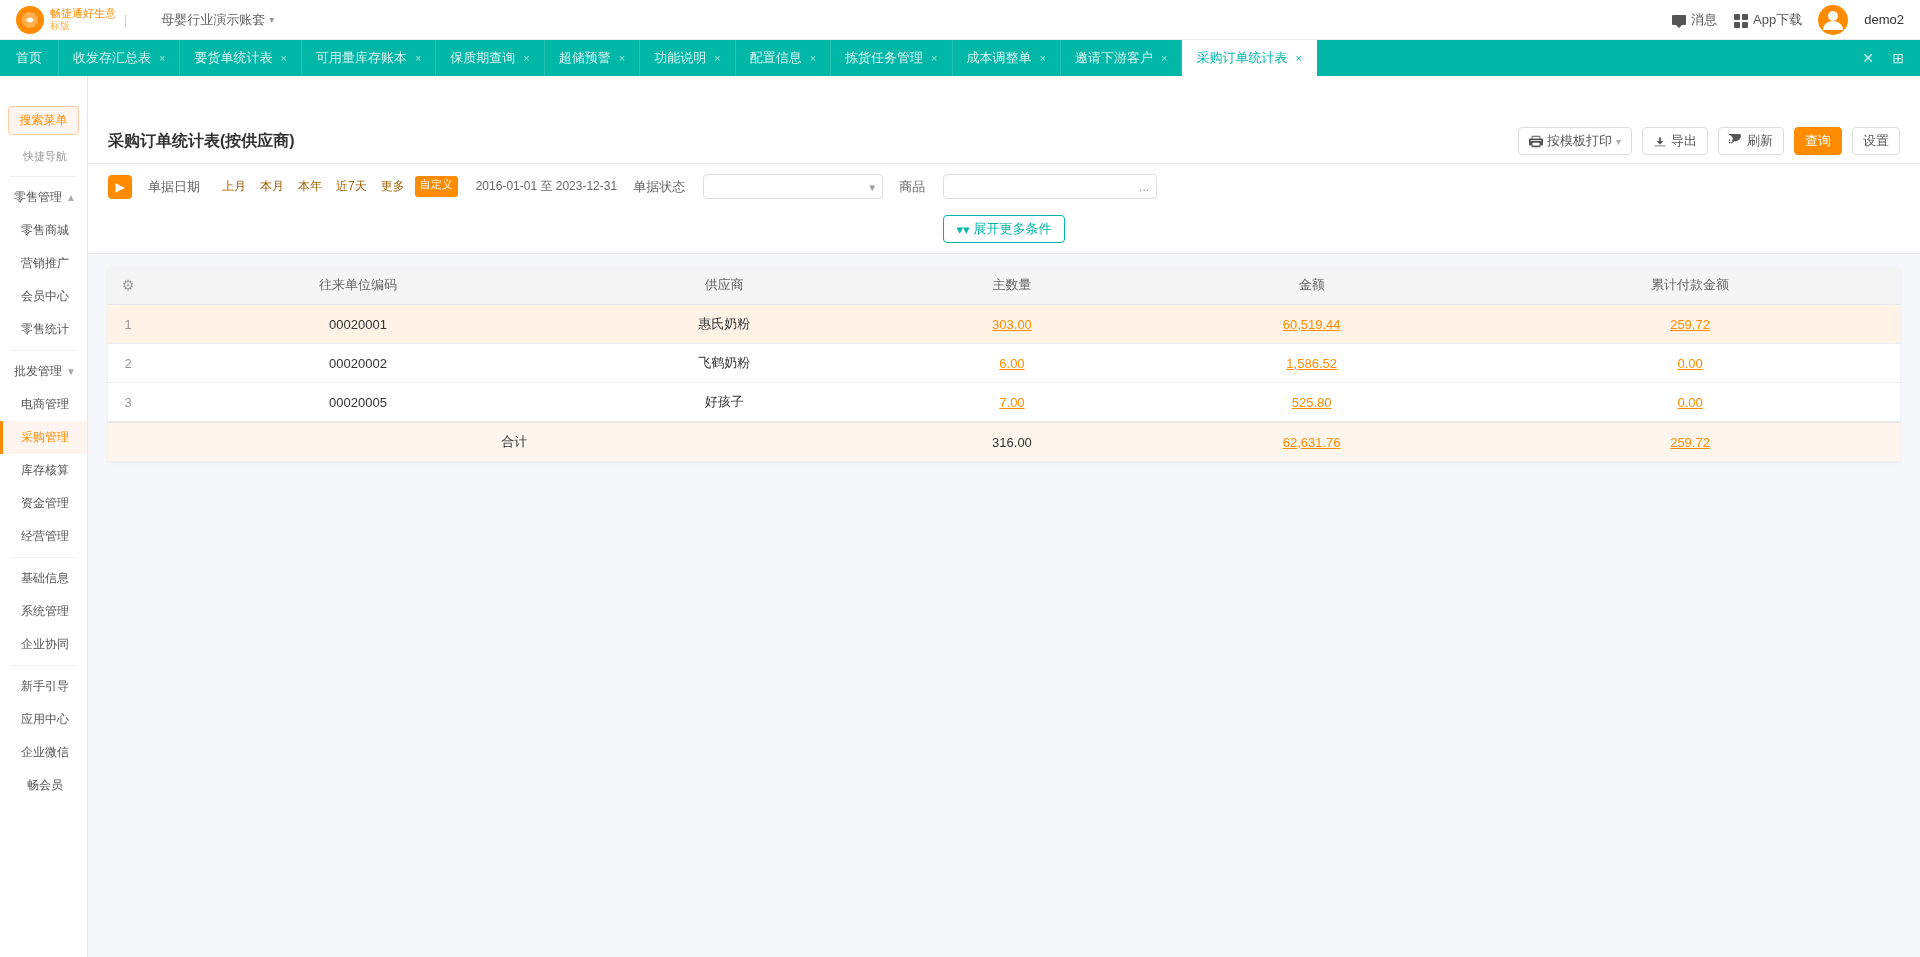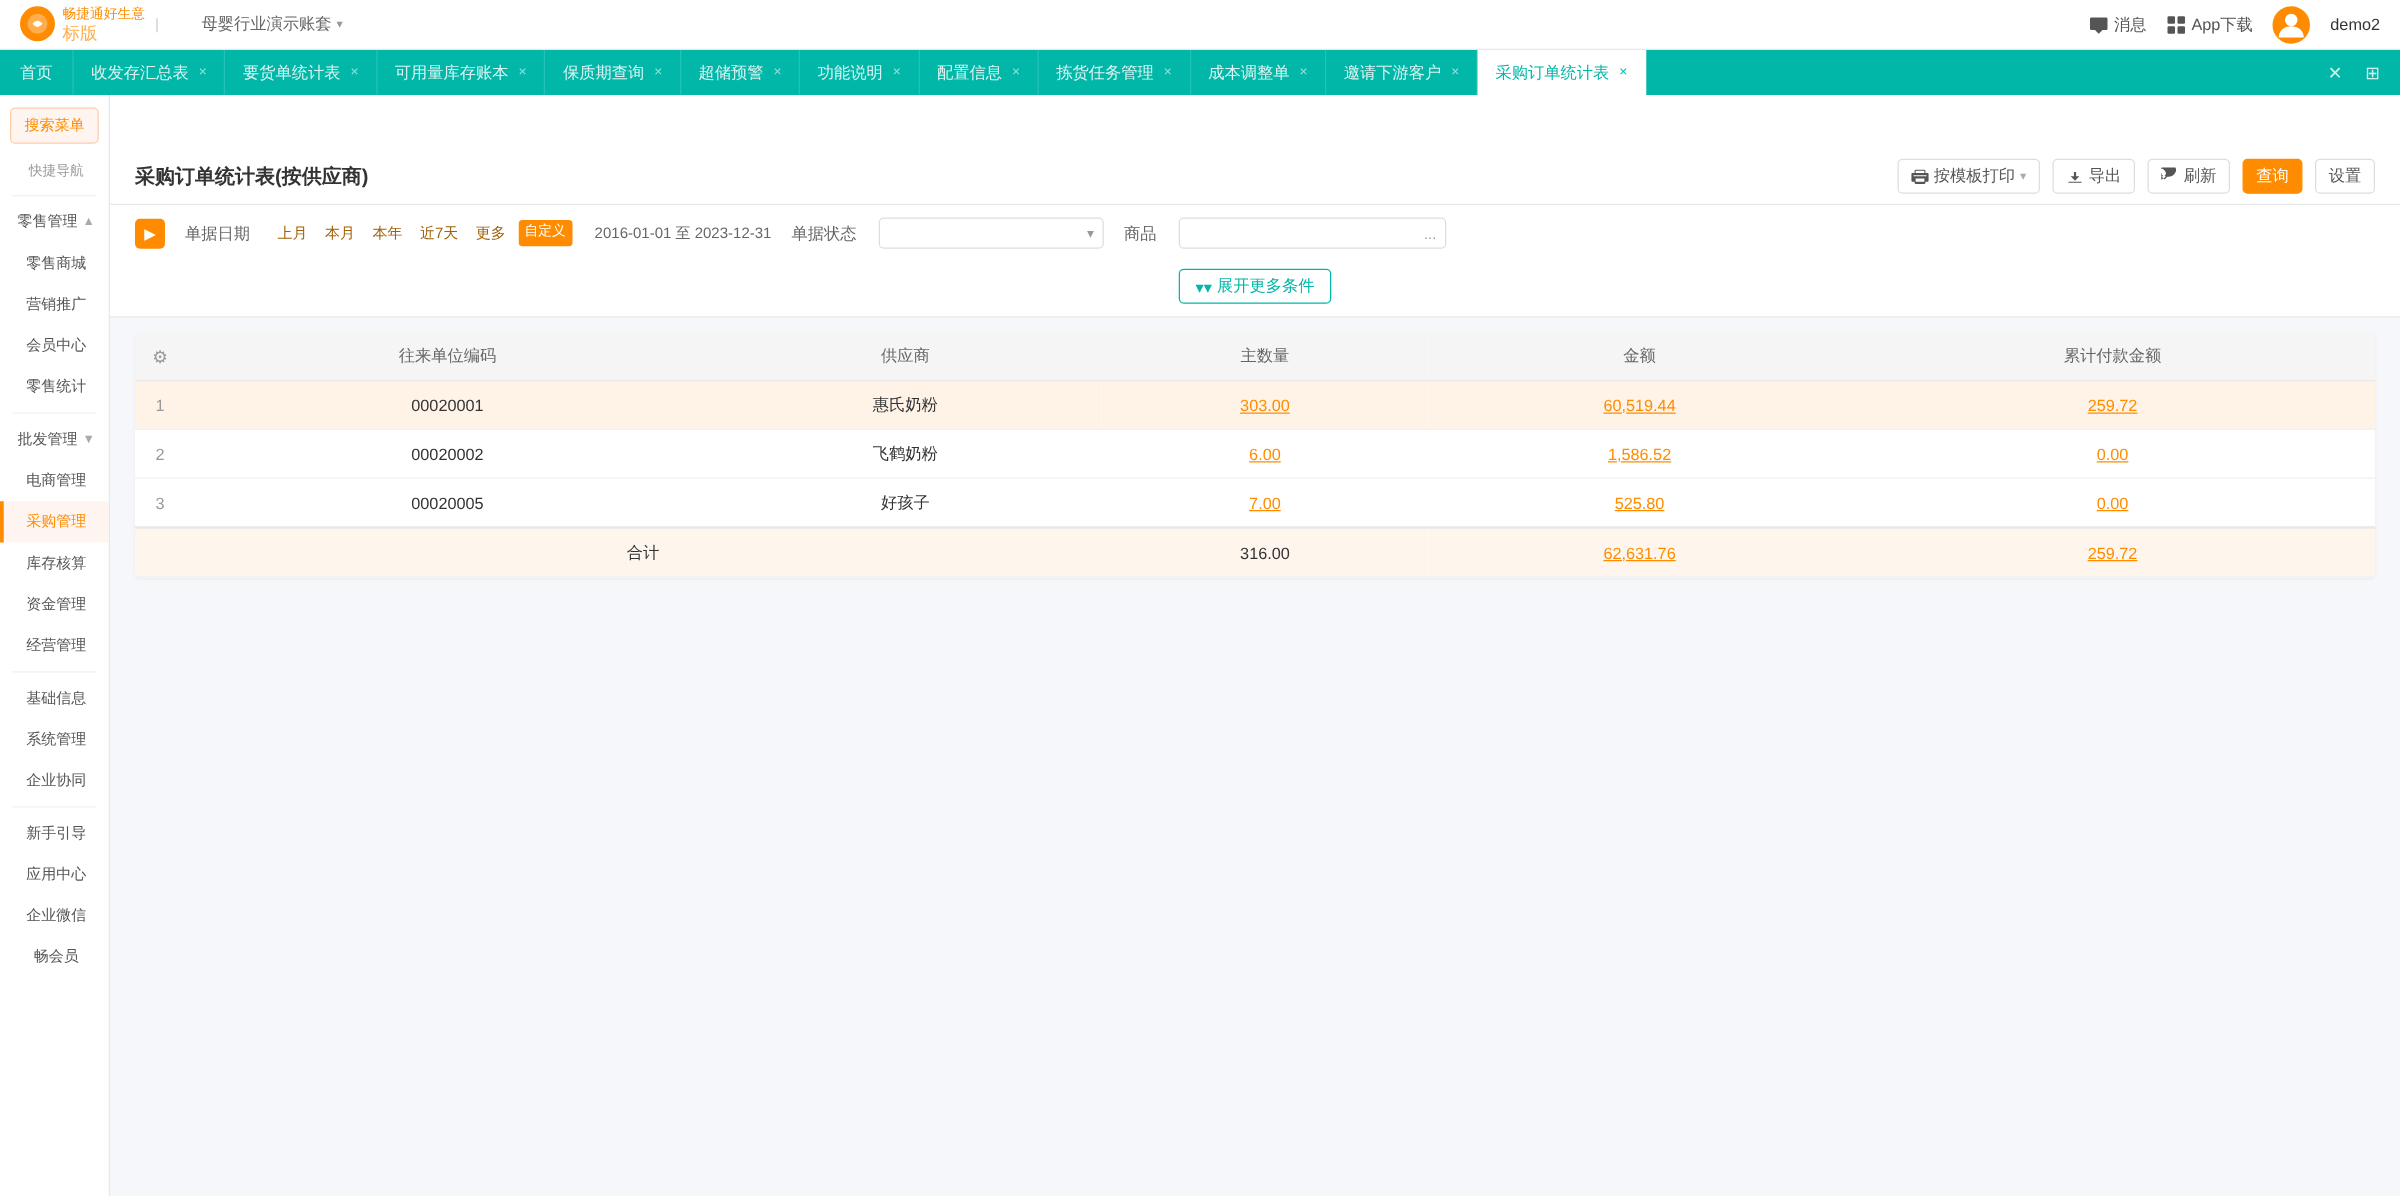--- a/index.html
+++ b/index.html
@@ -17,21 +17,21 @@
       flex-shrink: 0;
     }
     .top-bar-left { display: flex; align-items: center; gap: 8px; }
     .logo-area { display: flex; align-items: center; gap: 6px; }
     .logo-icon { width: 28px; height: 28px; background: #ff8c00; border-radius: 50%; display: flex; align-items: center; justify-content: center; color: white; font-size: 12px; font-weight: bold; }
     .logo-text { font-size: 11px; color: #ff8c00; line-height: 1.2; }
     .breadcrumb-sep { color: #ccc; font-size: 12px; }
     .workspace-selector { display: flex; align-items: center; gap: 4px; color: #666; font-size: 13px; cursor: pointer; margin-left: 26px; }
     .workspace-selector .arrow { color: #999; font-size: 10px; }
     .top-bar-right { display: flex; align-items: center; gap: 16px; }
-    .top-bar-btn { display: flex; align-items: center; gap: 4px; color: #555; font-size: 13px; cursor: pointer; }
+    .top-bar-btn { display: flex; align-items: flex-end; gap: 4px; color: #555; font-size: 13px; cursor: pointer; }
     .top-bar-btn svg { width: 16px; height: 16px; }
     .user-avatar { width: 30px; height: 30px; border-radius: 50%; background: #ff8c00; display: flex; align-items: center; justify-content: center; color: white; font-size: 13px; overflow: hidden; }
     .user-name { color: #333; font-size: 13px; cursor: pointer; }
 
     
     .nav-tabs {
       height: 36px;
       background: #00b7a8;
       display: flex;
       align-items: center;
@@ -64,21 +64,21 @@
     
     .sidebar {
       width: 88px;
       background: #fff;
       border-right: 1px solid #e8e8e8;
       display: flex;
       flex-direction: column;
       flex-shrink: 0;
       overflow-y: auto;
     }
-    .sidebar-search { padding: 10px 8px 6px; }
+    .sidebar-search { padding: 10px 8px 6px; margin-top: 20px; }
     .sidebar-search-btn {
       width: 100%;
       background: #fff5f0;
       border: 1px solid #ffccaa;
       border-radius: 4px;
       padding: 5px 4px;
       text-align: center;
       color: #ff8c00;
       font-size: 12px;
       cursor: pointer;
@@ -281,21 +281,21 @@
   <div class="top-bar-left">
     <div class="logo-area">
       <div class="logo-icon">
         <svg width="18" height="18" viewBox="0 0 18 18" fill="none">
           <circle cx="9" cy="9" r="8" fill="#fff" fill-opacity="0.3"></circle>
           <path d="M5 9 Q9 4 13 9 Q9 14 5 9Z" fill="white"></path>
         </svg>
       </div>
       <div class="logo-text">
         <div>畅捷通好生意</div>
-        <div style="font-size:14px;opacity:0.7;">标版</div>
+        <div style="font-size:10px;opacity:0.7;">标版</div>
       </div>
     </div>
     <span class="breadcrumb-sep">|</span>
     <div class="workspace-selector">
       <span>母婴行业演示账套</span>
       <span class="arrow">▾</span>
     </div>
   </div>
   <div class="top-bar-right">
     <div class="top-bar-btn">

